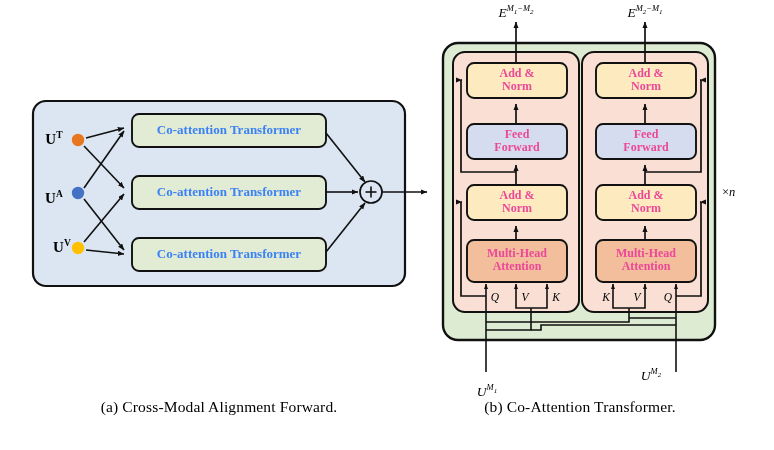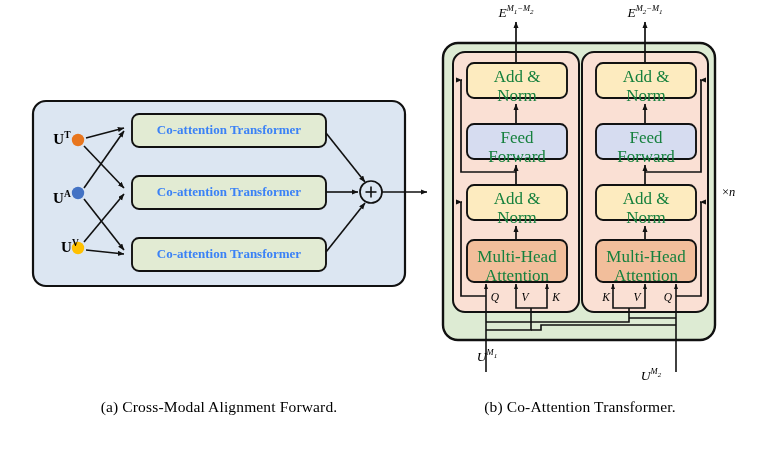--- a/index.html
+++ b/index.html
@@ -5,22 +5,22 @@
   html,body{margin:0;padding:0;background:#ffffff;}
   body{width:774px;height:450px;position:relative;overflow:hidden;
        font-family:"Liberation Serif","DejaVu Serif",serif;color:#000;}
   .fig{position:absolute;left:0;top:0;width:774px;height:450px;}
   svg{position:absolute;left:0;top:0;width:774px;height:450px;}
 
   
   .lbl{position:absolute;text-align:center;line-height:1.12;
        font-family:"Liberation Serif","DejaVu Serif",serif;}
   .boxlbl{font-size:13px;color:#3b82f6;white-space:nowrap;font-weight:bold;}
-  .blocklbl{font-weight:normal;font-size:17px;color:#15803d;}
-  .modal{font-weight:bold;font-size:15px;letter-spacing:.2px;padding-left:8px;}
+  .blocklbl{font-weight:bold;font-size:12px;color:#ec4899;}
+  .modal{font-weight:bold;font-size:15px;letter-spacing:.2px;}
   .modal sup{font-size:9.5px;font-weight:bold;vertical-align:super;}
   .math{font-style:italic;font-size:13.5px;}
   .math sup{font-style:italic;font-size:8.5px;}
   .math sup sub{font-style:italic;font-size:7px;}
   .qkv{font-style:italic;font-size:11.5px;font-weight:400;}
   .xn{font-size:12.5px;}
   .xn i{font-style:italic;}
   .caption{font-size:15.5px;letter-spacing:.15px;white-space:nowrap;}
 </style>
 </head>
@@ -208,21 +208,21 @@
 <div class="lbl qkv" style="left:549px;top:291px;width:14px;">K</div>
 
 <div class="lbl qkv" style="left:599px;top:291px;width:14px;">K</div>
 <div class="lbl qkv" style="left:630px;top:291px;width:14px;">V</div>
 <div class="lbl qkv" style="left:661px;top:291px;width:14px;">Q</div>
 
 <div class="lbl xn" style="left:722px;top:185px;width:40px;text-align:left;">
   <span>×</span><i>n</i>
 </div>
 
-<div class="lbl math" style="left:462px;top:348px;width:50px;">
+<div class="lbl math" style="left:462px;top:383px;width:50px;">
   <span>U</span><sup><span>M</span><sub>1</sub></sup>
 </div>
 <div class="lbl math" style="left:626px;top:367px;width:50px;">
   <span>U</span><sup><span>M</span><sub>2</sub></sup>
 </div>
 
 <div class="lbl caption" style="left:33px;top:398px;width:372px;">(a) Cross-Modal Alignment Forward.</div>
 <div class="lbl caption" style="left:435px;top:398px;width:290px;">(b) Co-Attention Transformer.</div>
 
 </div>

